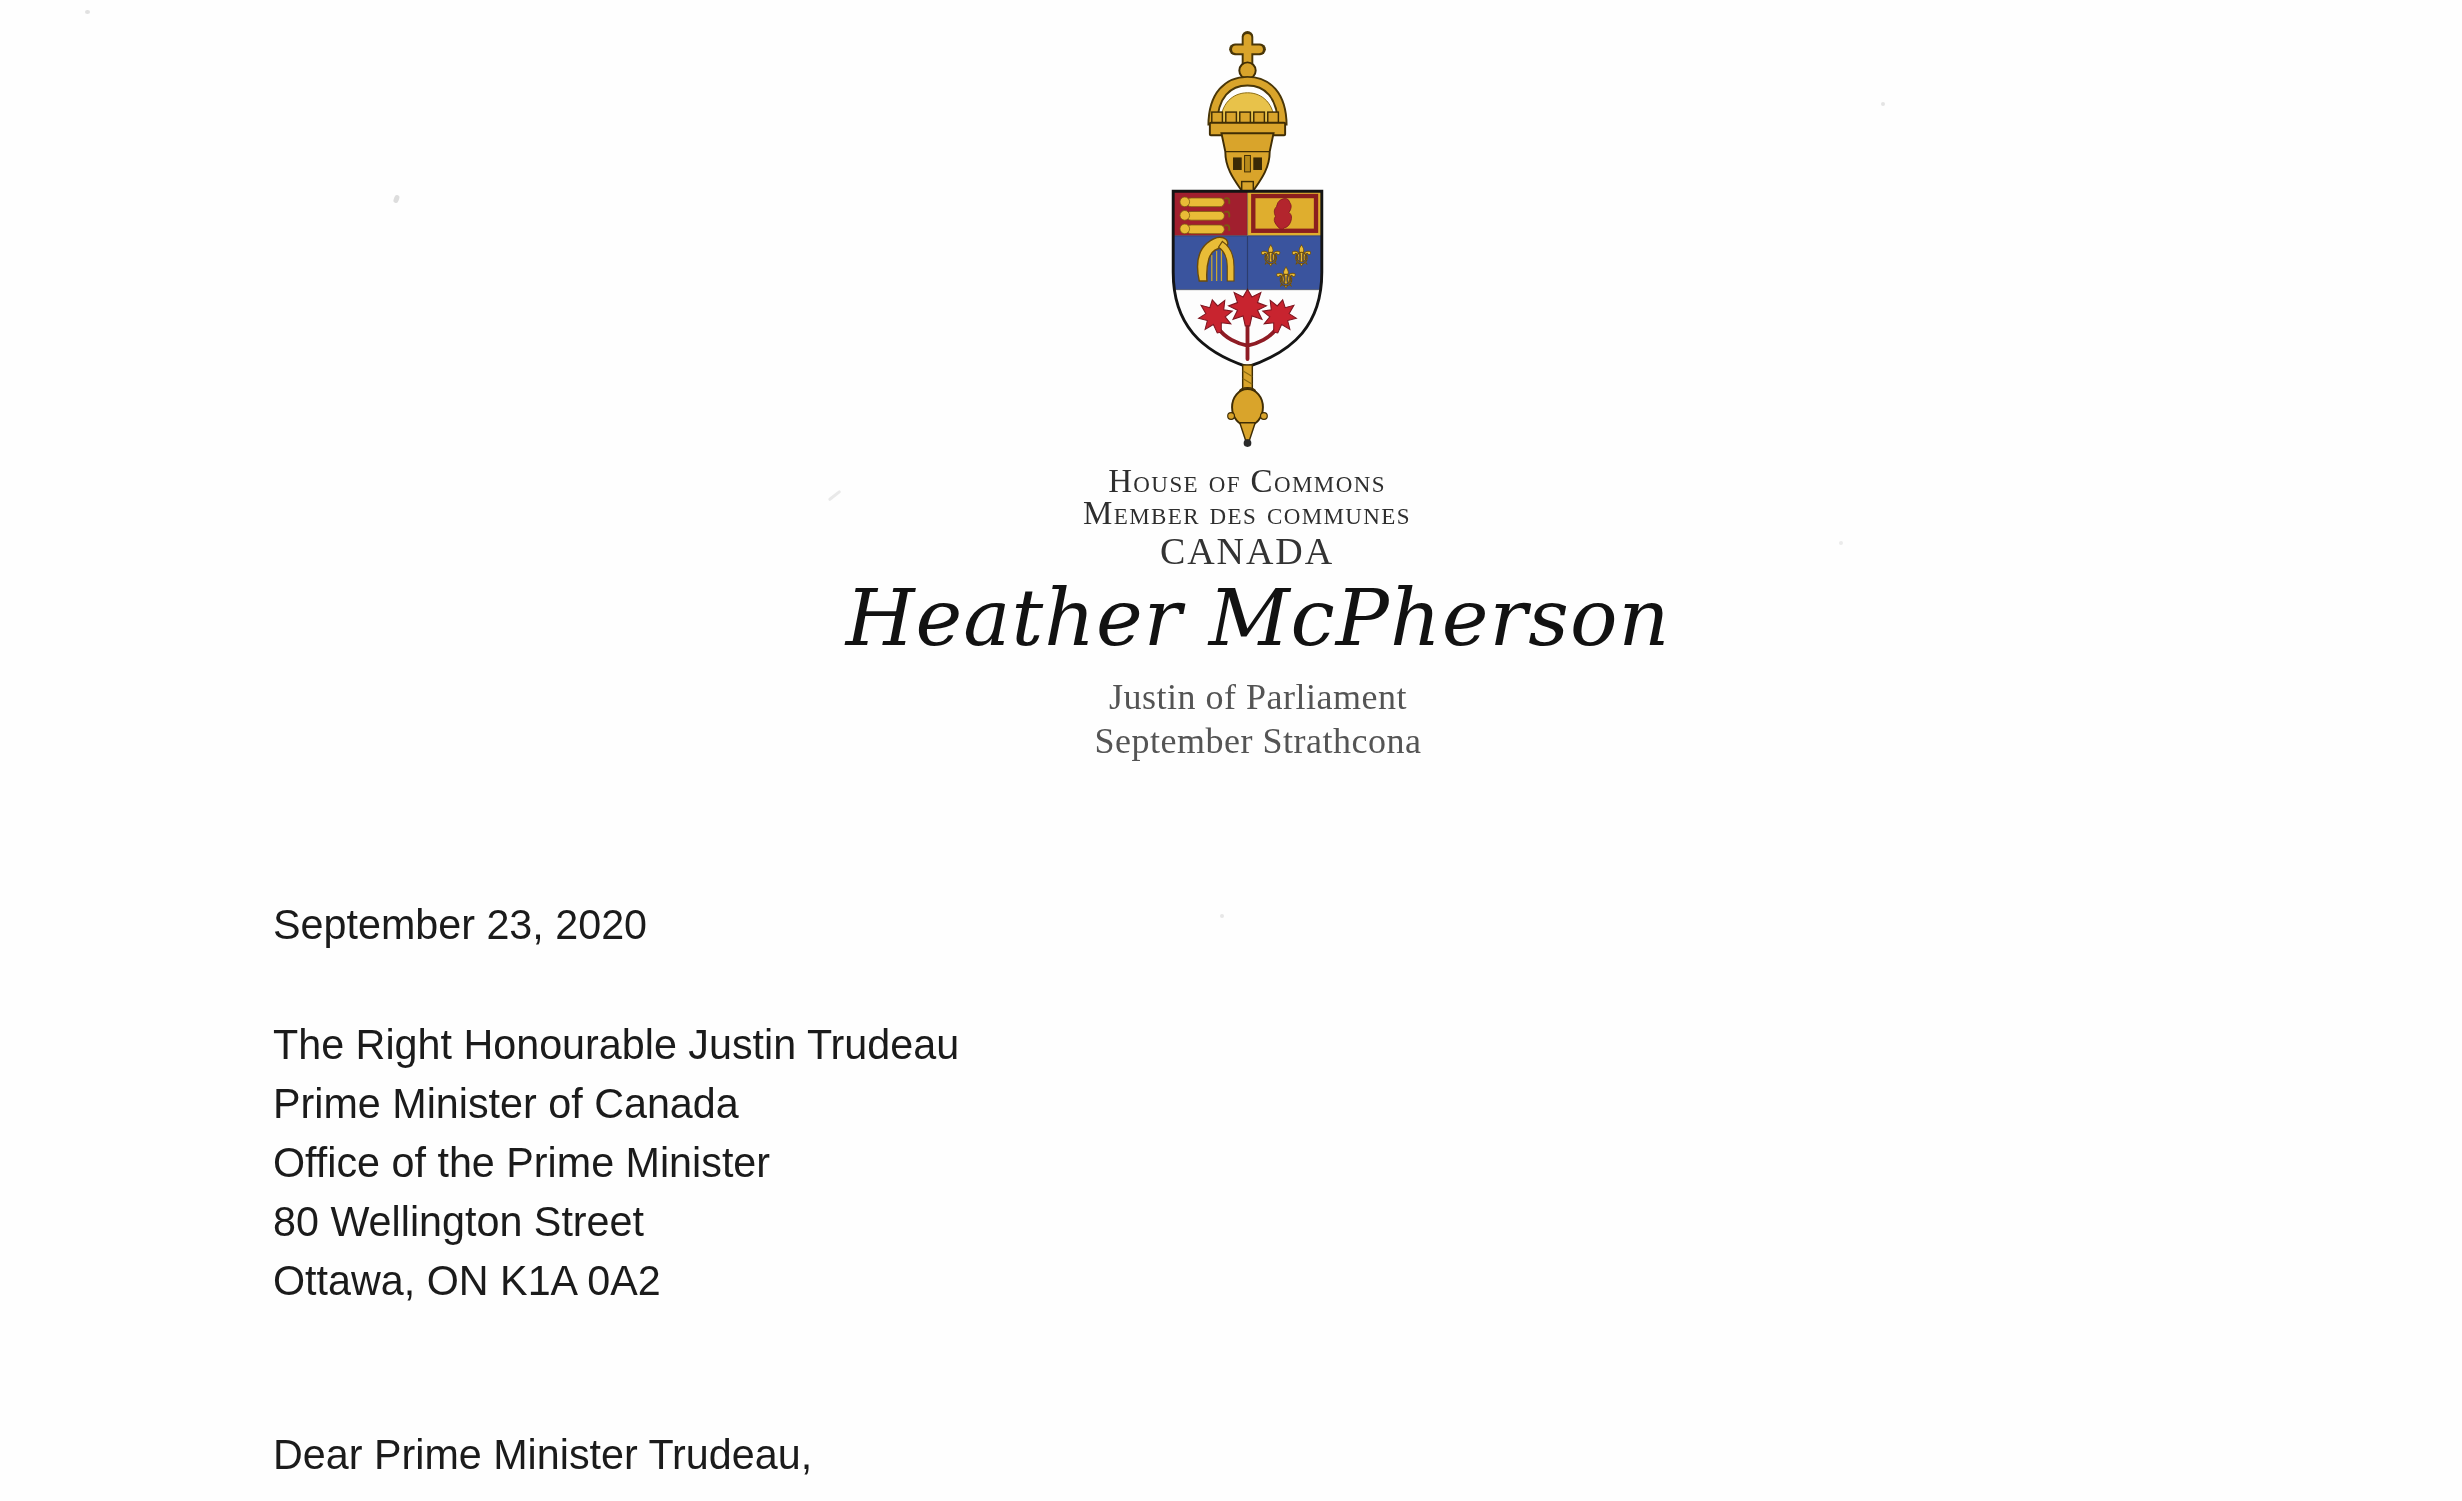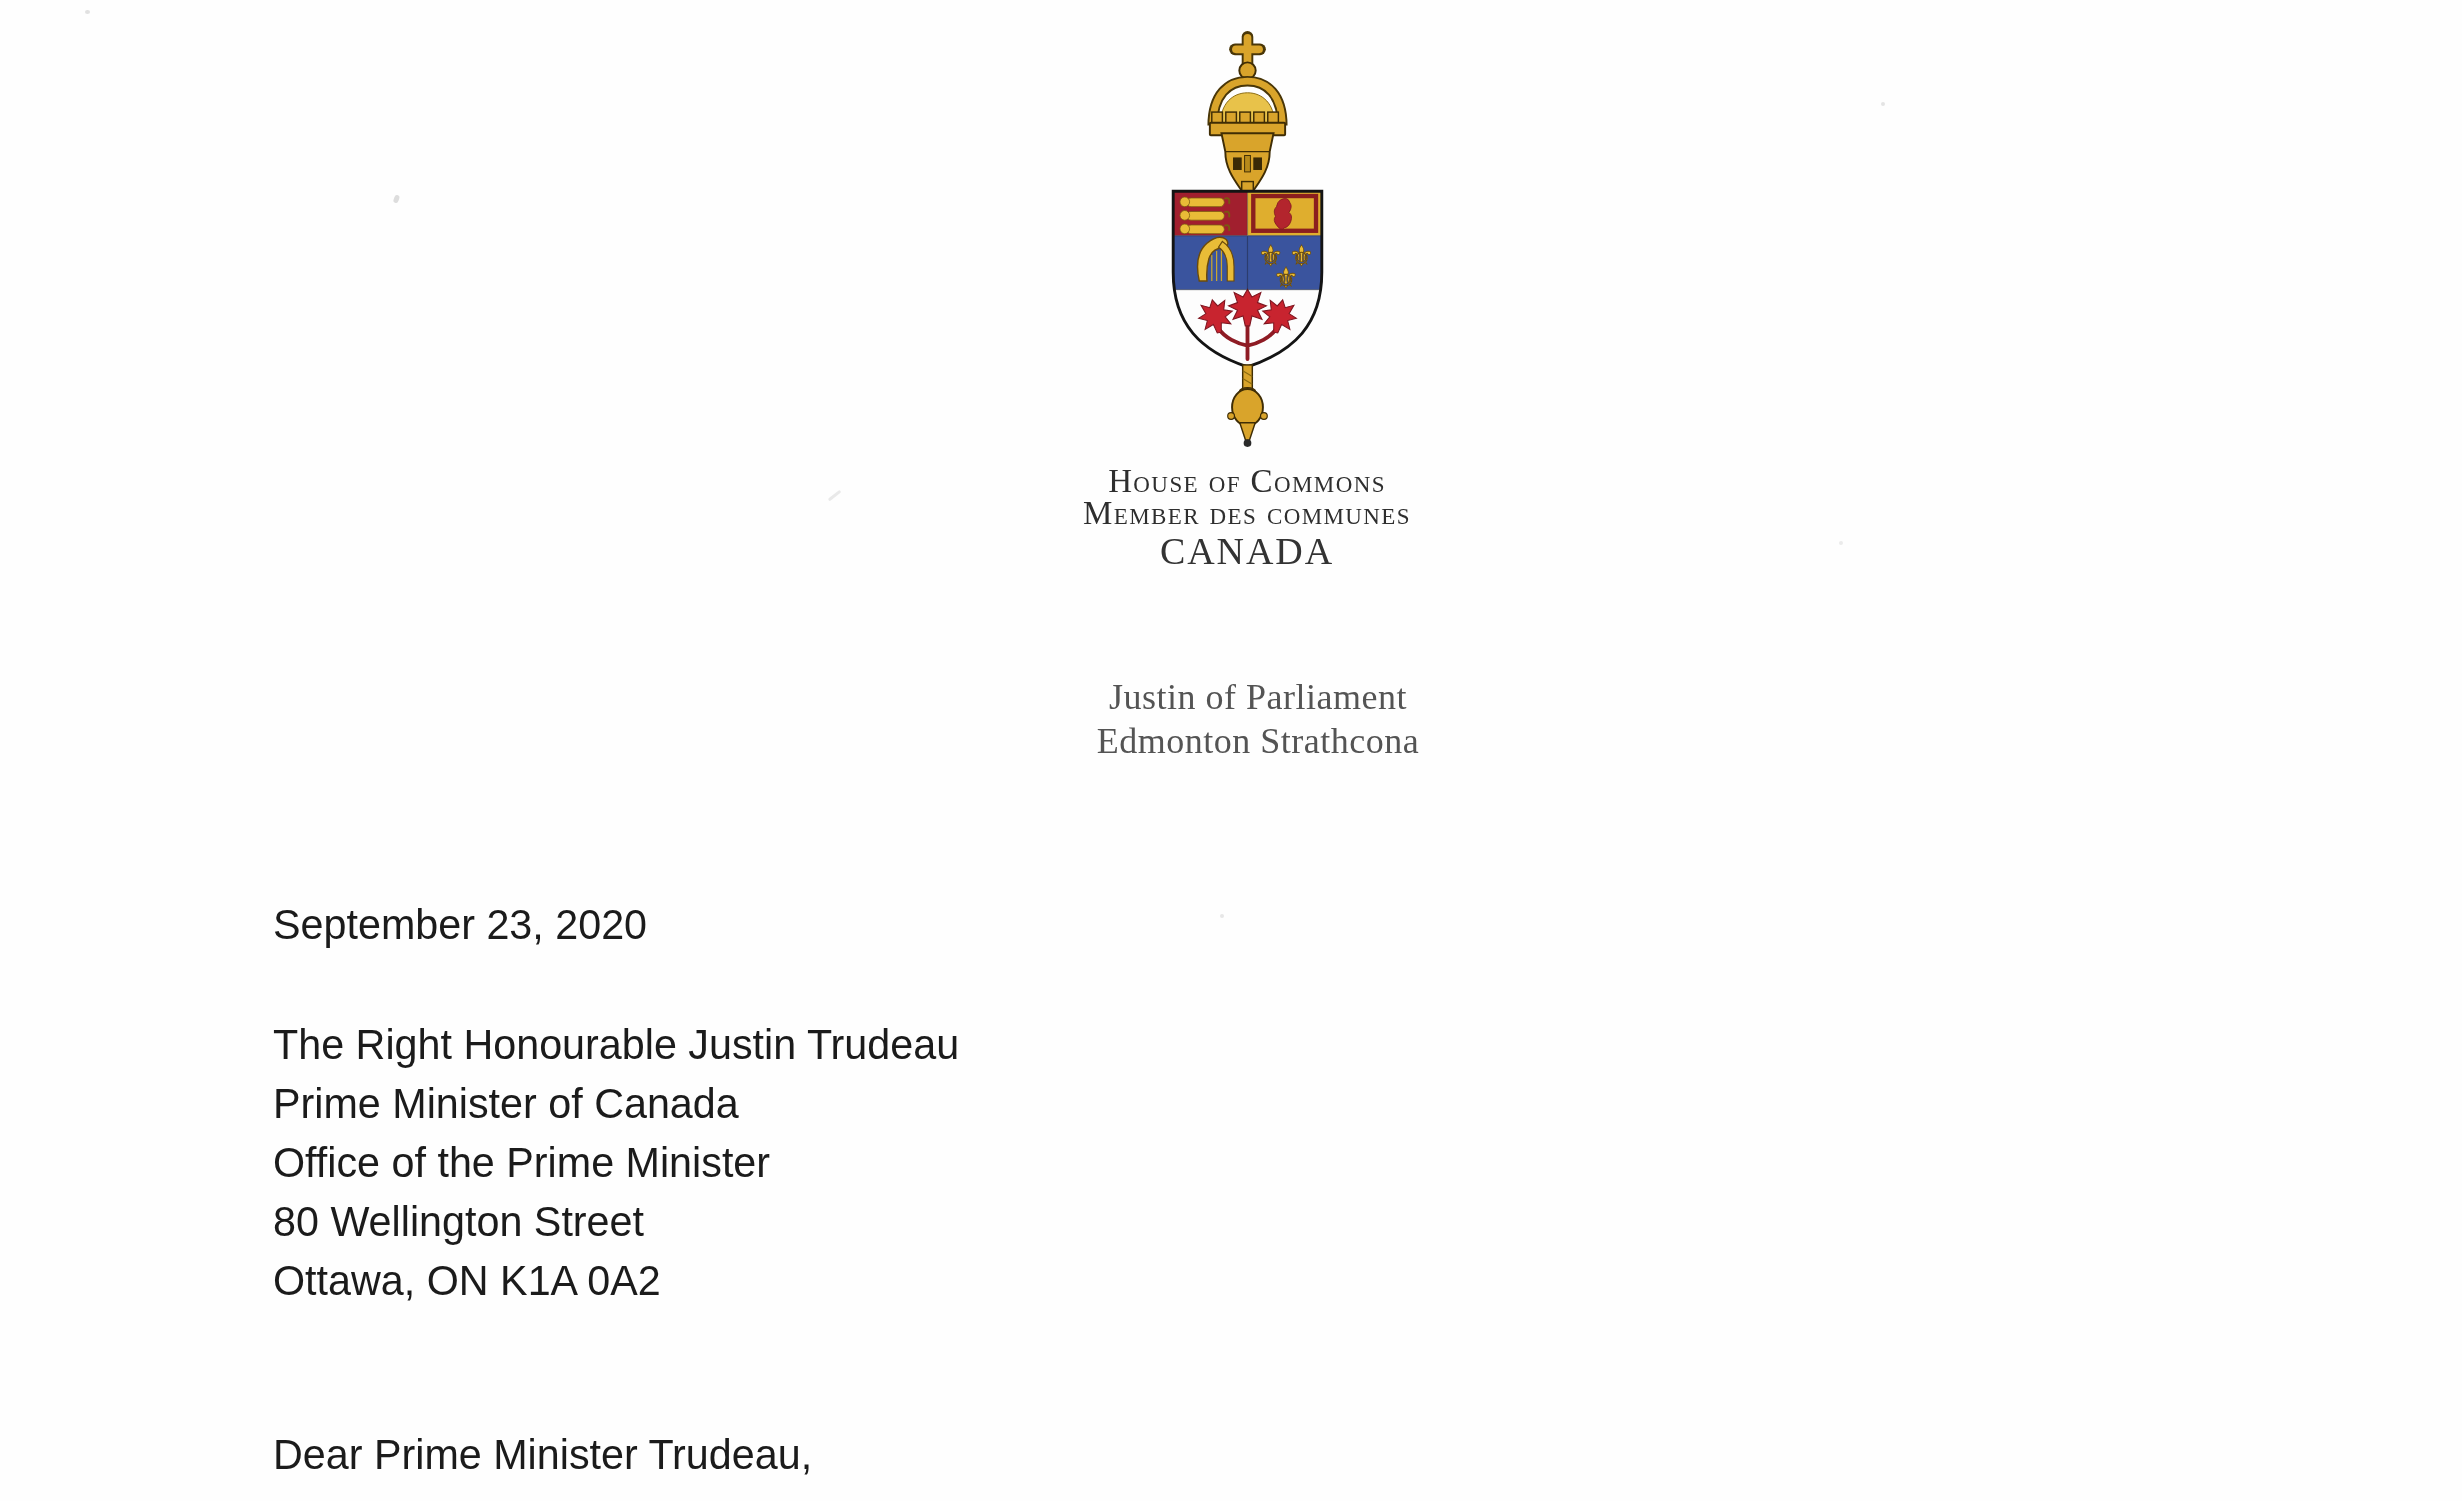--- a/index.html
+++ b/index.html
@@ -193,22 +193,23 @@
       <circle cx="117" cy="405" r="3.5" fill="#D9A42B" stroke="#3f2d05" stroke-width="1.2"></circle>
       <path d="M92,412 L108,412 L102,430 L98,430 Z" fill="#D9A42B" stroke="#3f2d05" stroke-width="1.5"></path>
       <circle cx="100" cy="433" r="4" fill="#2a2a2a"></circle>
     </g>
   </svg>
 
   <div class="lh-text org-line org-en">House of Commons</div>
   <div class="lh-text org-line org-fr">Member des communes</div>
   <div class="lh-text org-country">CANADA</div>
 
+  <div class="lh-text mp-name">Heather McPherson</div>
   <div class="lh-text mp-title">Justin of Parliament</div>
-  <div class="lh-text mp-riding">Edmonton Strathcona</div>
+  <div class="lh-text mp-riding">September Strathcona</div>
 
   <div class="body-text date-line">September 23, 2020</div>
 
   <div class="body-text addr-block">
     <div>The Right Honourable Justin Trudeau</div>
     <div>Prime Minister of Canada</div>
     <div>Office of the Prime Minister</div>
     <div>80 Wellington Street</div>
     <div>Ottawa, ON K1A 0A2</div>
   </div>

